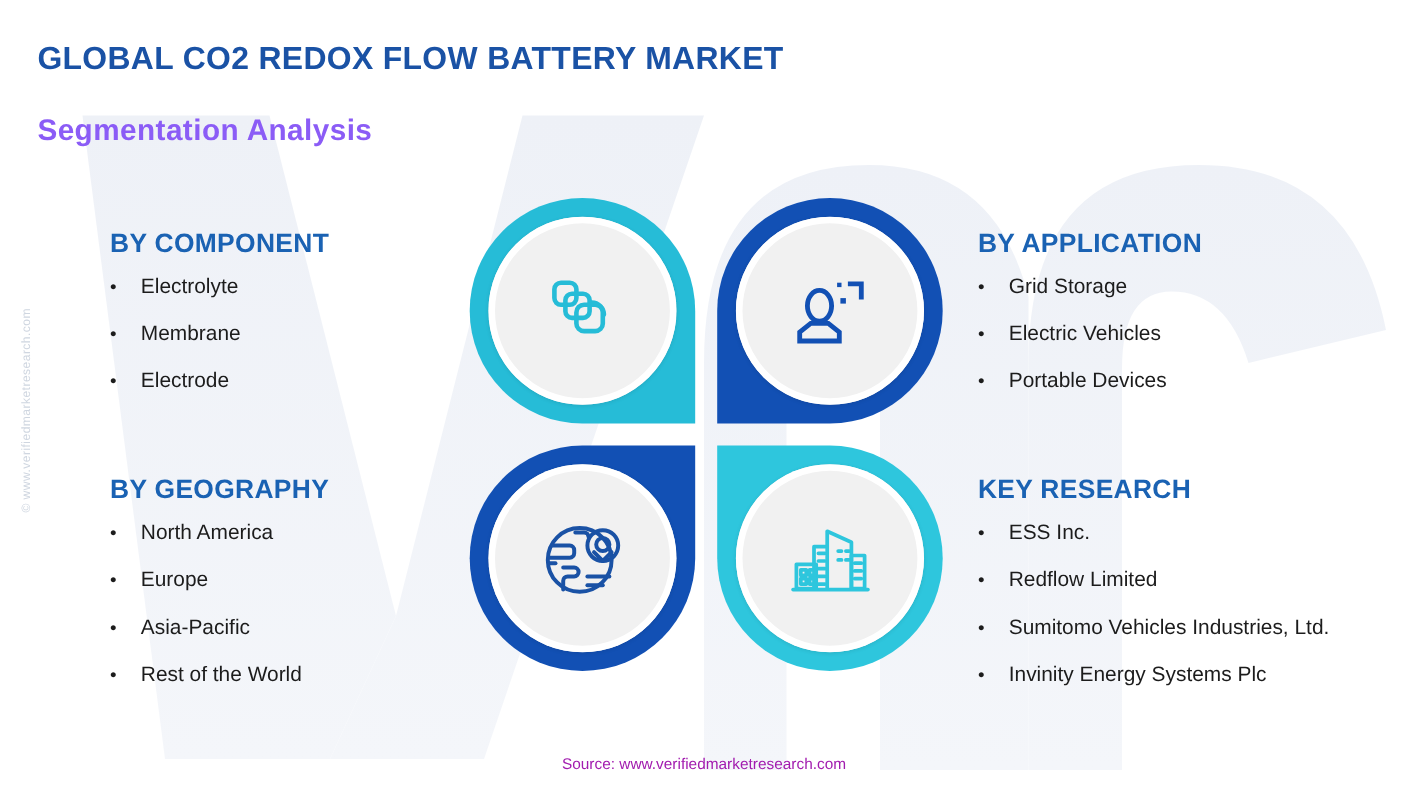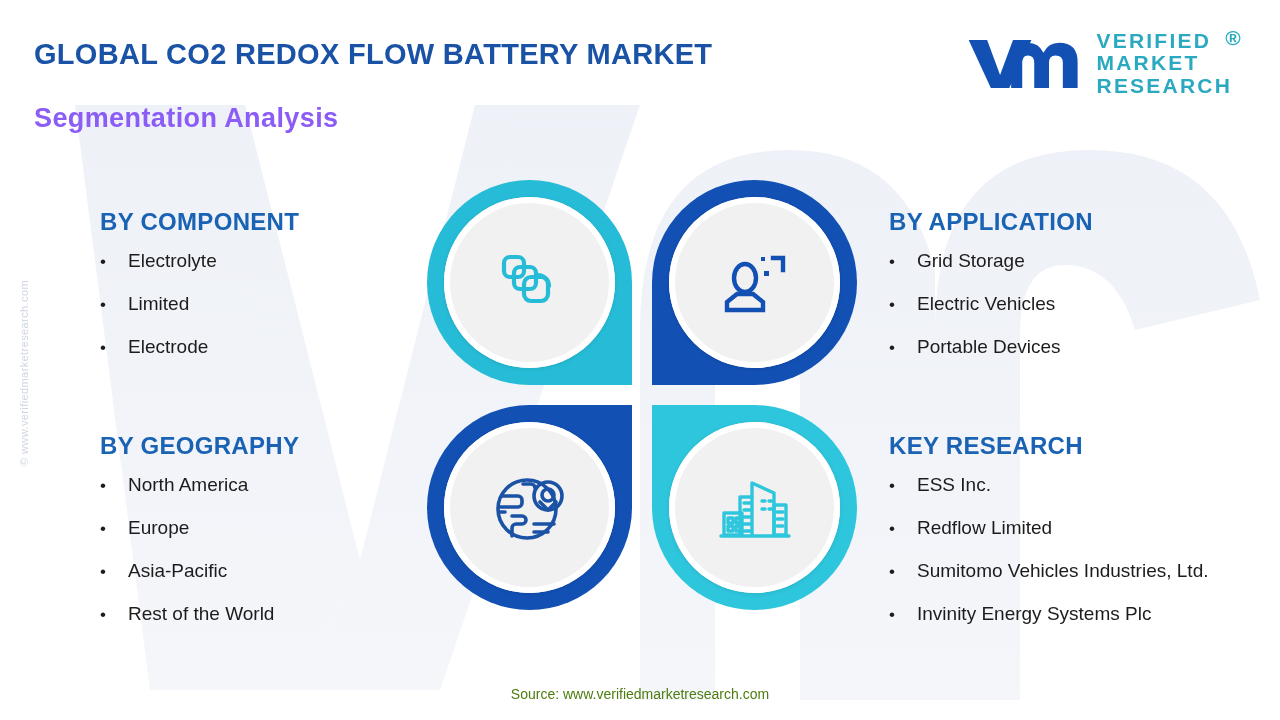--- a/index.html
+++ b/index.html
@@ -162,21 +162,21 @@
   #quad-application .ring { background: #1250b4; border-bottom-left-radius: 0;  }
   #quad-geography   .ring { background: #1250b4; border-top-right-radius: 0;    }
   #quad-players     .ring { background: #2ec6dd; border-top-left-radius: 0;     }
 
   .footer-source {
     position: absolute;
     left: 0; right: 0;
     bottom: 18px;
     text-align: center;
     font-size: 14px;
-    color: #4d7c0f;
+    color: #a21caf;
     z-index: 4;
   }
 </style>
 </head>
 <body>
 
 <div class="bg-layer">
   <svg class="bg-svg" width="1280" height="720" viewBox="0 0 1280 720">
     <defs>
       <linearGradient id="bgGrad" x1="0" y1="0" x2="0" y2="1">
@@ -195,46 +195,32 @@
              Q1115 265 1065 265 Q1020 265 1020 335 L1020 700 Z" fill="url(#bgGrad)"></path>
   </svg>
 </div>
 
 <div class="side-watermark">© www.verifiedmarketresearch.com</div>
 
 <div class="header">
   <div class="title">GLOBAL CO2 REDOX FLOW BATTERY MARKET</div>
   <div class="subtitle">Segmentation  Analysis</div>
 
-  <div class="logo">
-    <svg class="logo-mark" viewBox="0 0 130 62">
-      <path d="M4 6 L24 6 L38 44 L52 6 L72 6 L48 58 L28 58 Z" fill="#1250b4"></path>
-      <path d="M50 58 L50 28 Q50 9 68 9 Q80 9 85 20 Q90 9 102 9 Q122 9 122 30 L122 58
-               L106 58 L106 31 Q106 23 98 23 Q91 23 91 31 L91 58 L75 58 L75 31
-               Q75 23 68 23 Q62 23 62 31 L62 58 Z" fill="#1250b4"></path>
-    </svg>
-    <div class="logo-words">
-      <span>VERIFIED</span>
-      <span>MARKET</span>
-      <span>RESEARCH</span>
-      <span class="logo-reg">®</span>
-    </div>
-  </div>
 </div>
 
 <div class="col" id="col-component">
   <div class="col-heading">BY COMPONENT</div>
   <ul class="bullet-list">
     <li class="bullet-item">
       <span class="bullet-dot">•</span>
       <span>Electrolyte</span>
     </li>
     <li class="bullet-item">
       <span class="bullet-dot">•</span>
-      <span>Limited</span>
+      <span>Membrane</span>
     </li>
     <li class="bullet-item">
       <span class="bullet-dot">•</span>
       <span>Electrode</span>
     </li>
   </ul>
 </div>
 
 <div class="col" id="col-geography">
   <div class="col-heading">BY GEOGRAPHY</div>

